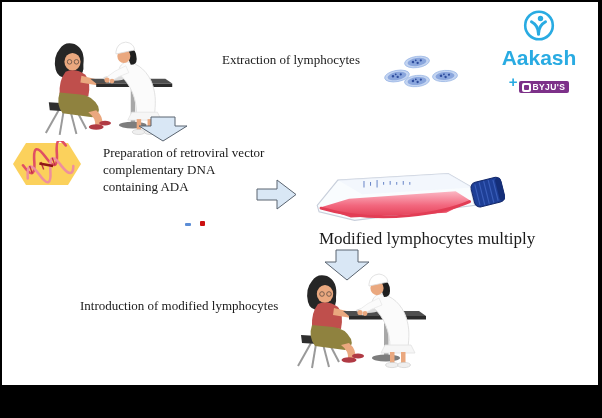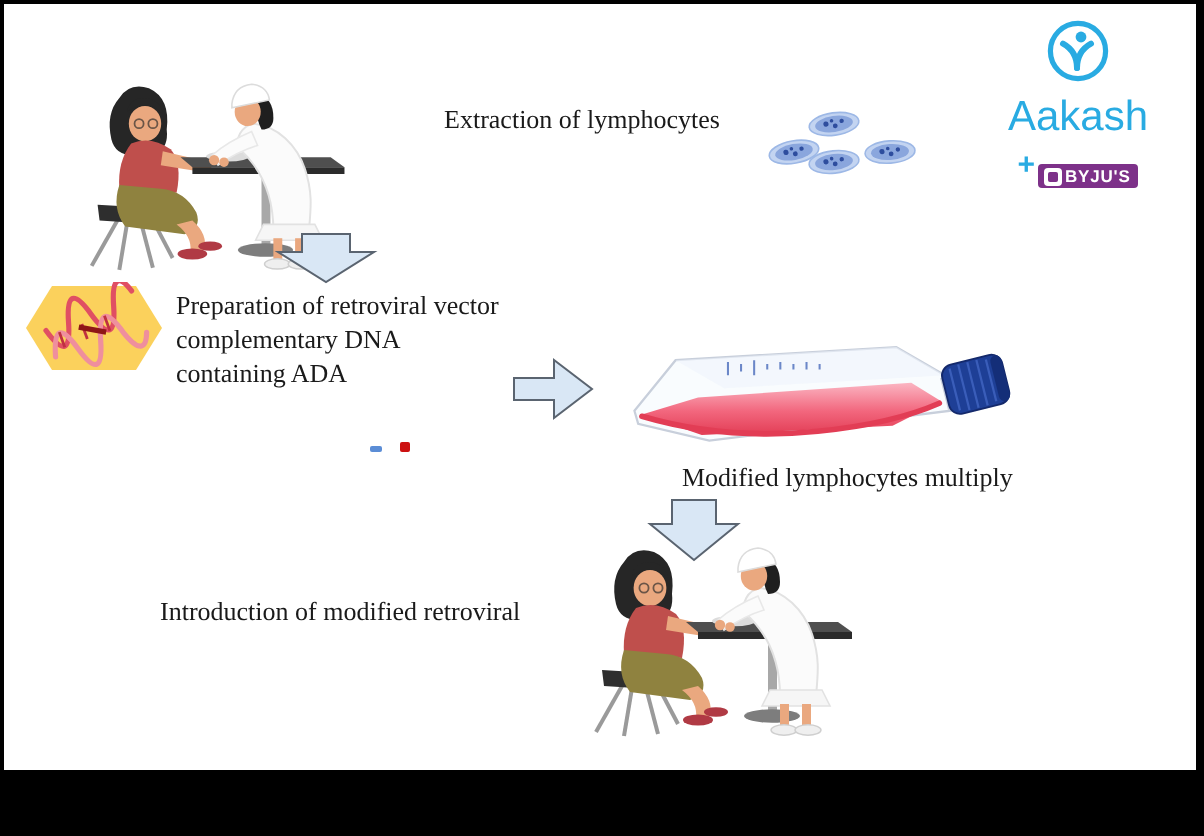--- a/index.html
+++ b/index.html
@@ -10,21 +10,21 @@
   .canvas{
     position:absolute;left:2px;top:2px;width:596px;height:383px;background:#ffffff;
   }
   .abs{position:absolute;}
   .step-text{font-size:13px;line-height:17px;color:#1a1a1a;}
   .center{text-align:center;}
   .nowrap{white-space:nowrap;}
   
   .logo{position:absolute;left:486px;top:9px;width:106px;text-align:center;}
   .logo-brand{
-    font-family:"Liberation Sans", sans-serif;font-weight:400;font-size:21px;
+    font-family:"Liberation Sans", sans-serif;font-weight:700;font-size:21px;
     color:#29abe2;letter-spacing:0px;line-height:22px;margin-top:1px;
   }
   .badge-row{display:flex;align-items:center;justify-content:center;margin-top:1px;gap:1px;}
   .plus{font-family:"Liberation Sans", sans-serif;font-weight:800;font-size:15px;color:#29abe2;line-height:14px;}
   .badge{
     display:inline-flex;align-items:center;gap:2px;background:#7d3189;border-radius:2px;
     padding:1.5px 4px 1.5px 3px;
     margin-top:11px;
   }
   .badge-label{
@@ -180,43 +180,43 @@
       <path d="M12,30 C16,16 20,16 24,30 C28,44 32,44 36,30 C40,16 44,16 48,30 C52,42 56,42 59,34" fill="none" stroke="#ef8f9d" stroke-width="2.6" stroke-linecap="round"></path>
       <g stroke="#c03040" stroke-width="1.4">
         <line x1="18" y1="19" x2="18" y2="27"></line>
         <line x1="30" y1="19" x2="30" y2="27"></line>
         <line x1="42" y1="19" x2="42" y2="27"></line>
       </g>
       <line x1="28" y1="20" x2="40" y2="27" stroke="#8f1616" stroke-width="2.6"></line>
     </g>
   </svg>
 
-  <div class="abs step-text" style="left:88px;top:144px;width:195px">
+  <div class="abs step-text" style="left:103px;top:144px;width:195px">
     <div>Preparation of retroviral vector</div>
     <div>complementary DNA</div>
     <div>containing ADA</div>
   </div>
 
   <svg class="abs" style="left:256px;top:177px" width="41" height="35" viewBox="0 0 41 35">
     <polygon points="1,12 21,12 21,3 40,17.5 21,32 21,23 1,23" stroke="#5a6470" stroke-width="1" fill="#d9e7f5"></polygon>
   </svg>
 
   <svg class="abs" style="left:306px;top:163px" width="202" height="66" viewBox="0 0 216 64">
     <use href="#flask"></use>
   </svg>
 
   <div class="dot" style="left:185px;top:223px;width:6px;height:2.5px;background:#5b8dd6"></div>
   <div class="dot" style="left:200px;top:221px;width:4.5px;height:4.5px;background:#cc1111"></div>
 
-  <div class="abs step-text nowrap" style="left:341px;top:230px;font-size:13px">Modified lymphocytes multiply</div>
+  <div class="abs step-text nowrap" style="left:319px;top:230px;font-size:17px">Modified lymphocytes multiply</div>
 
   <svg class="abs" style="left:321px;top:249px" width="53" height="32" viewBox="0 0 53 32">
     <polygon points="15,1 37,1 37,13 48,13 26,31 4,13 15,13" stroke="#5a6470" stroke-width="1" fill="#d9e7f5"></polygon>
   </svg>
 
   <div class="abs step-text" style="left:80px;top:297px;width:245px">
-    <div>Introduction of modified retroviral</div>
+    <div>Introduction of modified lymphocytes</div>
   </div>
 
   <svg class="abs" style="left:281px;top:269px" width="168" height="104" viewBox="0 0 160 104">
     <use href="#blooddraw"></use>
   </svg>
 </div>
 
 </body></html>

